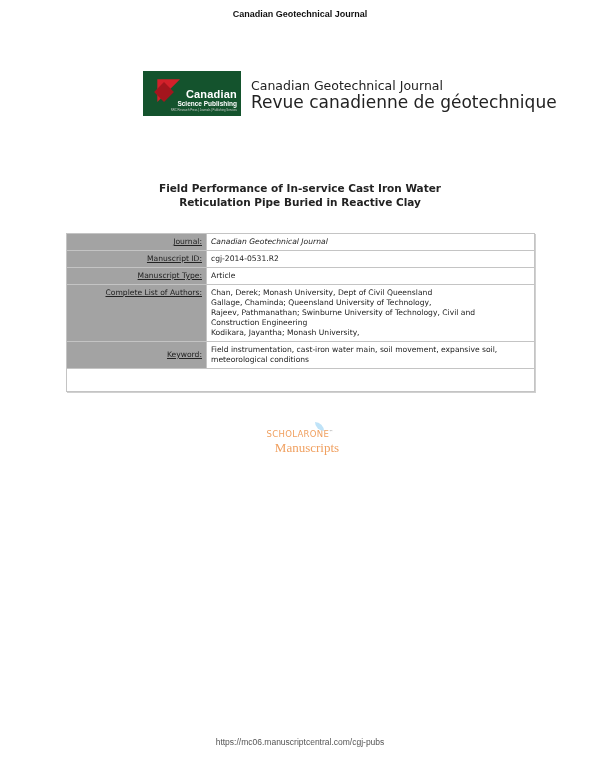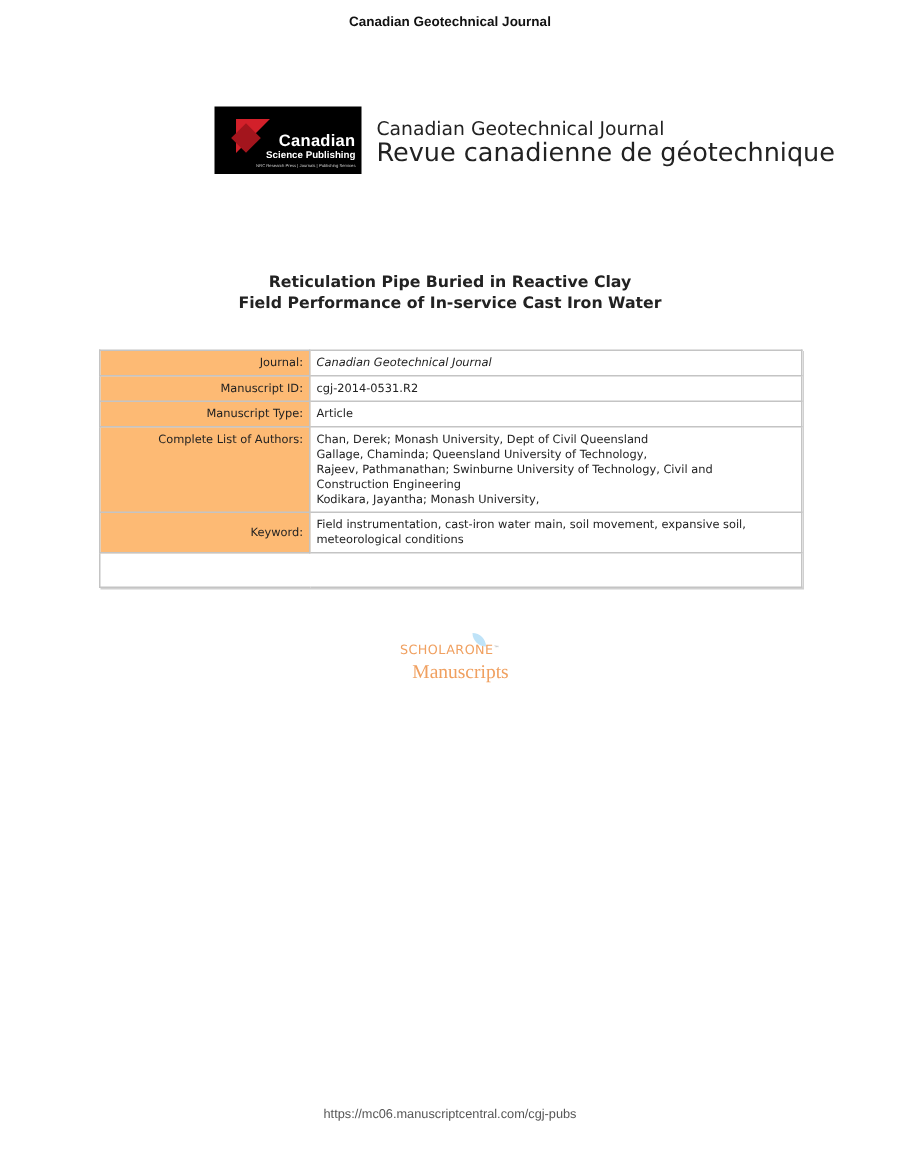--- a/index.html
+++ b/index.html
@@ -6,21 +6,21 @@
   body {
     width: 600px; height: 776px; background: #ffffff; position: relative;
     font-family: "DejaVu Sans", sans-serif; color: #222; overflow: hidden;
   }
   .running-head {
     position: absolute; top: 9px; left: 0; width: 600px; text-align: center;
     font-family: "Liberation Sans", sans-serif; font-weight: bold; font-size: 9px; color: #111;
   }
   .brand { position: absolute; top: 71px; left: 143px; height: 45px; display: flex; align-items: center; }
   .csp-logo {
-    width: 98px; height: 45px; background: #000000; position: relative; overflow: hidden;
+    width: 98px; height: 45px; background: #14532d; position: relative; overflow: hidden;
   }
   .csp-logo .tri1 {
     position: absolute; left: 4px; top: 6px; width: 0; height: 0;
     border-left: 16px solid transparent; border-right: 16px solid transparent;
     border-bottom: 16px solid #d3202a; transform: rotate(-45deg);
   }
   .csp-logo .sq {
     position: absolute; left: 14px; top: 14px; width: 14px; height: 14px; background: #a3151d;
     transform: rotate(45deg);
   }
@@ -42,21 +42,21 @@
   .title {
     position: absolute; top: 181px; left: 0; width: 600px; text-align: center;
     font-family: "DejaVu Sans", sans-serif; font-weight: bold; font-size: 10.5px; line-height: 14px; color: #222;
   }
   table.meta {
     position: absolute; top: 233px; left: 66px; width: 469px; border-collapse: collapse;
     font-size: 7.6px; font-family: "DejaVu Sans", sans-serif; color: #222;
     border: 1px solid #b8b8b8; box-shadow: 1px 1px 0 #d0d0d0;
   }
   table.meta td { border: 1px solid #c4c4c4; padding: 3px 4px; vertical-align: top; line-height: 10px; }
-  table.meta td.lbl { background: #fdba74; text-align: right; width: 131px; white-space: nowrap; }
+  table.meta td.lbl { background: #a3a3a3; text-align: right; width: 131px; white-space: nowrap; text-decoration: underline; }
   table.meta td.val { background: #ffffff; }
   table.meta tr.row-empty td { height: 16px; background: #fff; }
   .italic { font-style: italic; }
   .scholarone { position: absolute; top: 429px; left: 0; width: 600px; text-align: center; }
   .s1-dot {
     position: absolute; top: -7px; left: 315px; width: 9px; height: 9px; border-radius: 0 9px 0 9px;
     background: #bfe3f8;
   }
   .s1-brand { font-family: "DejaVu Sans", sans-serif; font-size: 8.5px; color: #f0a060; letter-spacing: 0.3px; }
   .s1-brand .tm { font-size: 4px; vertical-align: top; color: #999; }
@@ -79,22 +79,22 @@
     <div class="sub">Science Publishing</div>
     <div class="tiny">NRC Research Press | Journals | Publishing Services</div>
   </div>
   <div class="journal-names">
     <div class="en">Canadian Geotechnical Journal</div>
     <div class="fr">Revue canadienne de géotechnique</div>
   </div>
 </div>
 
 <div class="title">
+  <div>Field Performance of In-service Cast Iron Water</div>
   <div>Reticulation Pipe Buried in Reactive Clay</div>
-  <div>Field Performance of In-service Cast Iron Water</div>
 </div>
 
 <table class="meta">
   <tbody>
       <tr>
     <td class="lbl">Journal:</td>
     <td class="val italic">Canadian Geotechnical Journal</td>
   </tr>
   <tr>
     <td class="lbl">Manuscript ID:</td>

